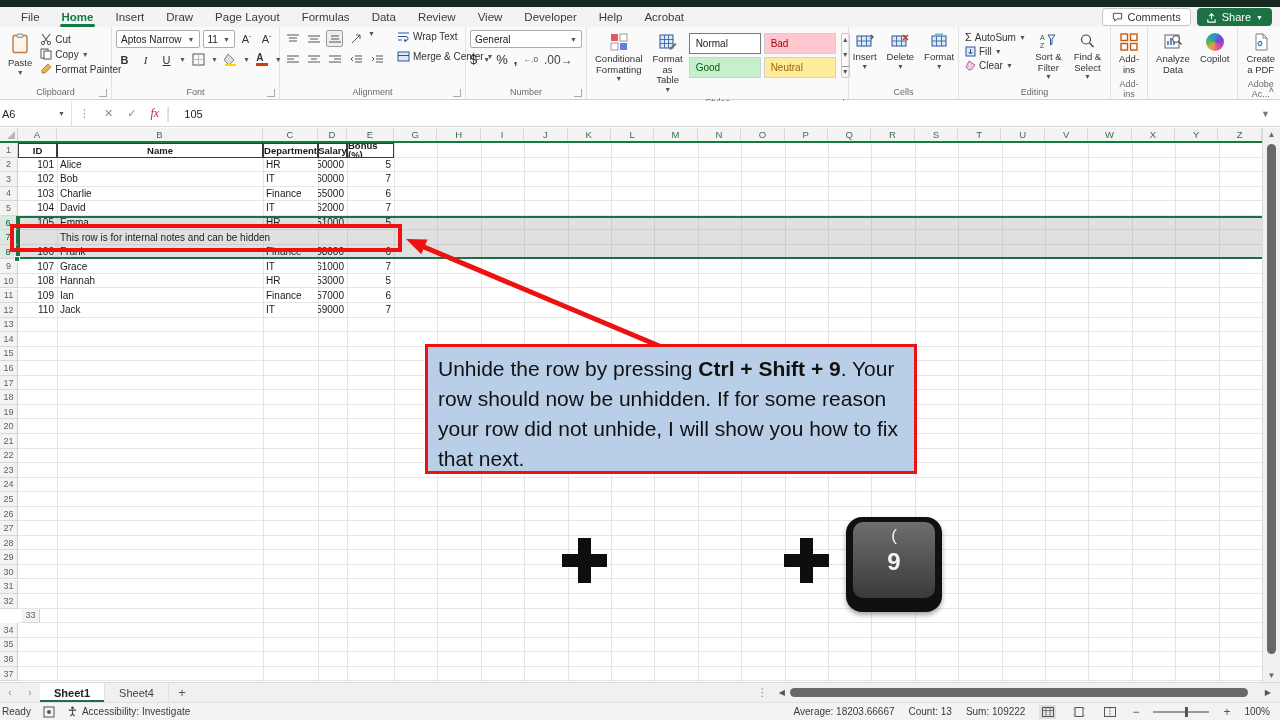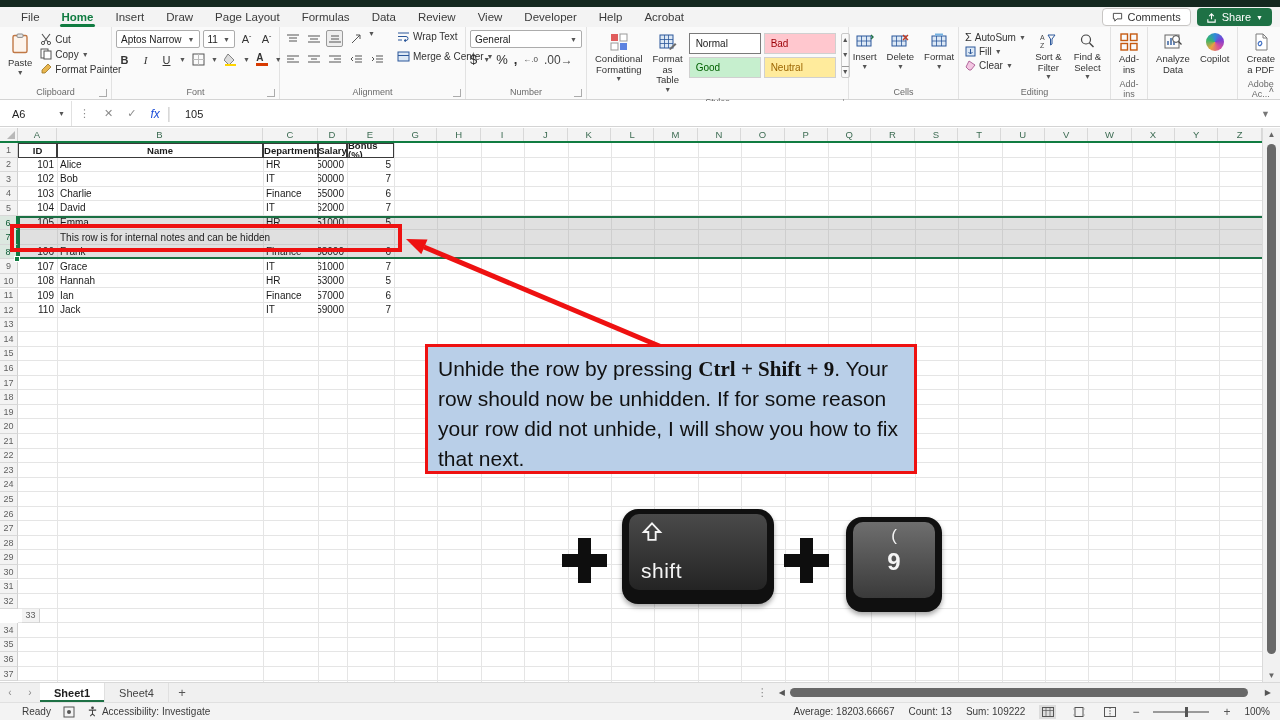--- a/index.html
+++ b/index.html
@@ -37,23 +37,23 @@
   .style-cell.s-normal { border:1px solid #7a7a7a; }
   .style-cell.s-bad { background:#ffc7ce; color:#9c0006; }
   .style-cell.s-good { background:#c6efce; color:#006100; }
   .style-cell.s-neutral { background:#ffeb9c; color:#9c6500; }
   .gal-strip { display:flex; flex-direction:column; justify-content:space-between; border:1px solid #c9c9c9; border-radius:2px; margin:3px 0 0 3px; height:45px; width:14px; align-items:center; font-size:7px; color:#555; padding:2px 0; }
   .icon-txt { font-size:13px; color:#2e2e2e; }
   #ribbon-collapse { position:absolute; right:6px; bottom:4px; font-size:9px; color:#666; }
 
   
   #formula-bar { position:absolute; left:0; top:101px; width:1280px; height:26px; background:#fff; border-bottom:1px solid #d4d4d4; display:flex; align-items:center; }
-  #name-box { width:72px; height:100%; display:flex; align-items:center; justify-content:space-between; padding:0 6px 0 12px; font-size:11px; color:#222; border-right:1px solid #e1e1e1; }
+  #name-box { width:72px; height:100%; display:flex; align-items:center; justify-content:space-between; padding:0 6px 0 2px; font-size:11px; color:#222; border-right:1px solid #e1e1e1; }
   .fb-ico { color:#8a8a8a; font-size:11px; padding:0 7px; }
-  #fx-label { font-family:Liberation Sans, sans-serif; font-style:italic; font-size:12px; color:#1d4ed8; padding:0 7px; }
+  #fx-label { font-family:Liberation Serif, serif; font-style:italic; font-size:12px; color:#be185d; padding:0 7px; }
   #formula-value { font-size:11px; color:#222; padding-left:14px; flex:1; }
   #fb-expand { color:#777; font-size:9px; padding-right:10px; }
 
   
   #grid { position:absolute; left:0; top:128px; width:1262px; height:554px; background:#fff; overflow:hidden; }
   #colhdr { position:absolute; left:0; top:0; height:15px; width:1262px; background:#f3f3f3; border-bottom:2px solid #107c41; display:flex; }
   #corner { width:18px; height:100%; border-right:1px solid #d0d0d0; position:relative; background:#f3f3f3; }
   #corner::after { content:""; position:absolute; right:2px; bottom:2px; border-left:8px solid transparent; border-bottom:8px solid #b8b8b8; }
   .colcell { height:100%; border-right:1px solid #d8d8d8; font-size:9.5px; color:#3c6b52; display:flex; align-items:center; justify-content:center; }
   .rowhdr { position:absolute; left:0; width:18px; background:#f3f3f3; border-right:1px solid #d0d0d0; border-bottom:1px solid #d8d8d8; font-size:9px; color:#5f5f5f; display:flex; align-items:center; justify-content:center; }
@@ -70,21 +70,21 @@
 
   
   #vscroll { position:absolute; right:0; top:128px; width:18px; height:554px; background:#f1f1f1; border-left:1px solid #dadada; z-index:6; }
   #vscroll .arr { position:absolute; left:0; width:100%; text-align:center; font-size:8px; color:#666; }
   #vthumb { position:absolute; left:4px; top:16px; width:9px; height:510px; background:#686868; border-radius:5px; }
 
   
   #red-box { position:absolute; left:10px; top:224px; width:392px; height:28px; border:4px solid #ee1111; z-index:20; }
   #arrow-svg { position:absolute; left:0; top:0; width:1280px; height:720px; z-index:21; pointer-events:none; }
   #callout { position:absolute; left:425px; top:344px; width:492px; height:130px; background:#b9cfe8; border:3px solid #ee1111; z-index:22; padding:7px 10px; font-size:21px; line-height:30px; color:#111; }
-  #callout b { font-weight:bold;font-family:Liberation Serif, serif; }
+  #callout b { font-weight:bold; }
 
   
   .key { position:absolute; background:#101010; border-radius:16px; padding:5px 7px 14px 7px; box-shadow:0 3px 5px rgba(0,0,0,.35); z-index:22; }
   .key-face { width:100%; height:100%; border-radius:10px; background:linear-gradient(180deg,#4a4a4a,#242424); position:relative; color:#f5f5f5; }
   .key-face.light { background:linear-gradient(180deg,#6e6e6e,#3a3a3a); }
   .key-label { position:absolute; bottom:7px; width:100%; text-align:center; font-size:21px; letter-spacing:.5px; }
   .key-label.left { text-align:left; padding-left:12px; }
   .key-sym { position:absolute; }
   .plus { position:absolute; z-index:22; }
   .plus .pv { position:absolute; left:16px; top:0; width:13px; height:45px; background:#0e0e0e; }
@@ -98,21 +98,21 @@
   .sheet-tab.active::after { content:""; position:absolute; left:0; right:0; bottom:0; height:2px; background:#1e7145; }
   .tab-add { width:26px; display:flex; align-items:center; justify-content:center; color:#555; font-size:13px; }
   #hscroll { margin-left:auto; display:flex; align-items:center; padding-right:4px; }
   #hs-dots { color:#888; font-size:11px; padding:0 6px; }
   .hs-arr { color:#555; font-size:8px; padding:0 5px; }
   #hs-track { width:470px; height:12px; display:flex; align-items:center; }
   #hs-thumb { width:458px; height:9px; background:#686868; border-radius:5px; }
 
   
   #statusbar { position:absolute; left:0; top:702px; width:1280px; height:18px; background:#f3f3f3; border-top:1px solid #e0e0e0; display:flex; align-items:center; font-size:10px; color:#3b3b3b; }
-  #statusbar .left { display:flex; align-items:center; gap:12px; padding-left:22px; }
+  #statusbar .left { display:flex; align-items:center; gap:12px; padding-left:2px; }
   #statusbar .right { margin-left:auto; display:flex; align-items:center; gap:14px; padding-right:10px; }
   .view-ico { width:17px; height:14px; display:flex; align-items:center; justify-content:center; }
   .view-ico.active { background:#dcdcdc; }
   #zoom-track { width:56px; height:2px; background:#9a9a9a; position:relative; }
   #zoom-thumb { position:absolute; left:32px; top:-4px; width:3px; height:10px; background:#555; }
   .zs { font-size:12px; color:#555; }
 </style>
 </head>
 <body>
 
@@ -717,28 +717,20 @@
     <line x1="664" y1="348" x2="424" y2="247" stroke="#ee1111" stroke-width="5"></line>
     <polygon points="406,239 427.5,239.4 421.3,254.2" fill="#ee1111"></polygon>
   </svg>
 
   <div id="callout"><span>Unhide the row by pressing </span><b>Ctrl + Shift + 9</b><span>. Your row should now be unhidden. If for some reason your row did not unhide, I will show you how to fix that next.</span></div>
 
   <div class="plus" style="left:562px; top:538px">
       <div class="pv"></div>
       <div class="ph"></div>
     </div>
-  <div class="key" style="left:622px; top:509px; width:152px; height:95px">
-    <div class="key-face">
-      <svg class="key-sym" style="top:7px; left:12px" width="22" height="22" viewBox="0 0 24 24">
-          <path d="M12 2.5L21 12h-5v8.5H8V12H3z" fill="none" stroke="#f5f5f5" stroke-width="2"></path>
-        </svg>
-      <div class="key-label left">shift</div>
-    </div>
-  </div>
   <div class="plus" style="left:784px; top:538px">
       <div class="pv"></div>
       <div class="ph"></div>
     </div>
   <div class="key" style="left:846px; top:517px; width:96px; height:95px">
     <div class="key-face light">
       <div class="key-sym" style="top:4px; width:100%; text-align:center; font-size:17px">(</div>
       <div class="key-sym" style="top:26px; width:100%; text-align:center; font-size:24px; font-weight:bold">9</div>
     </div>
   </div>

